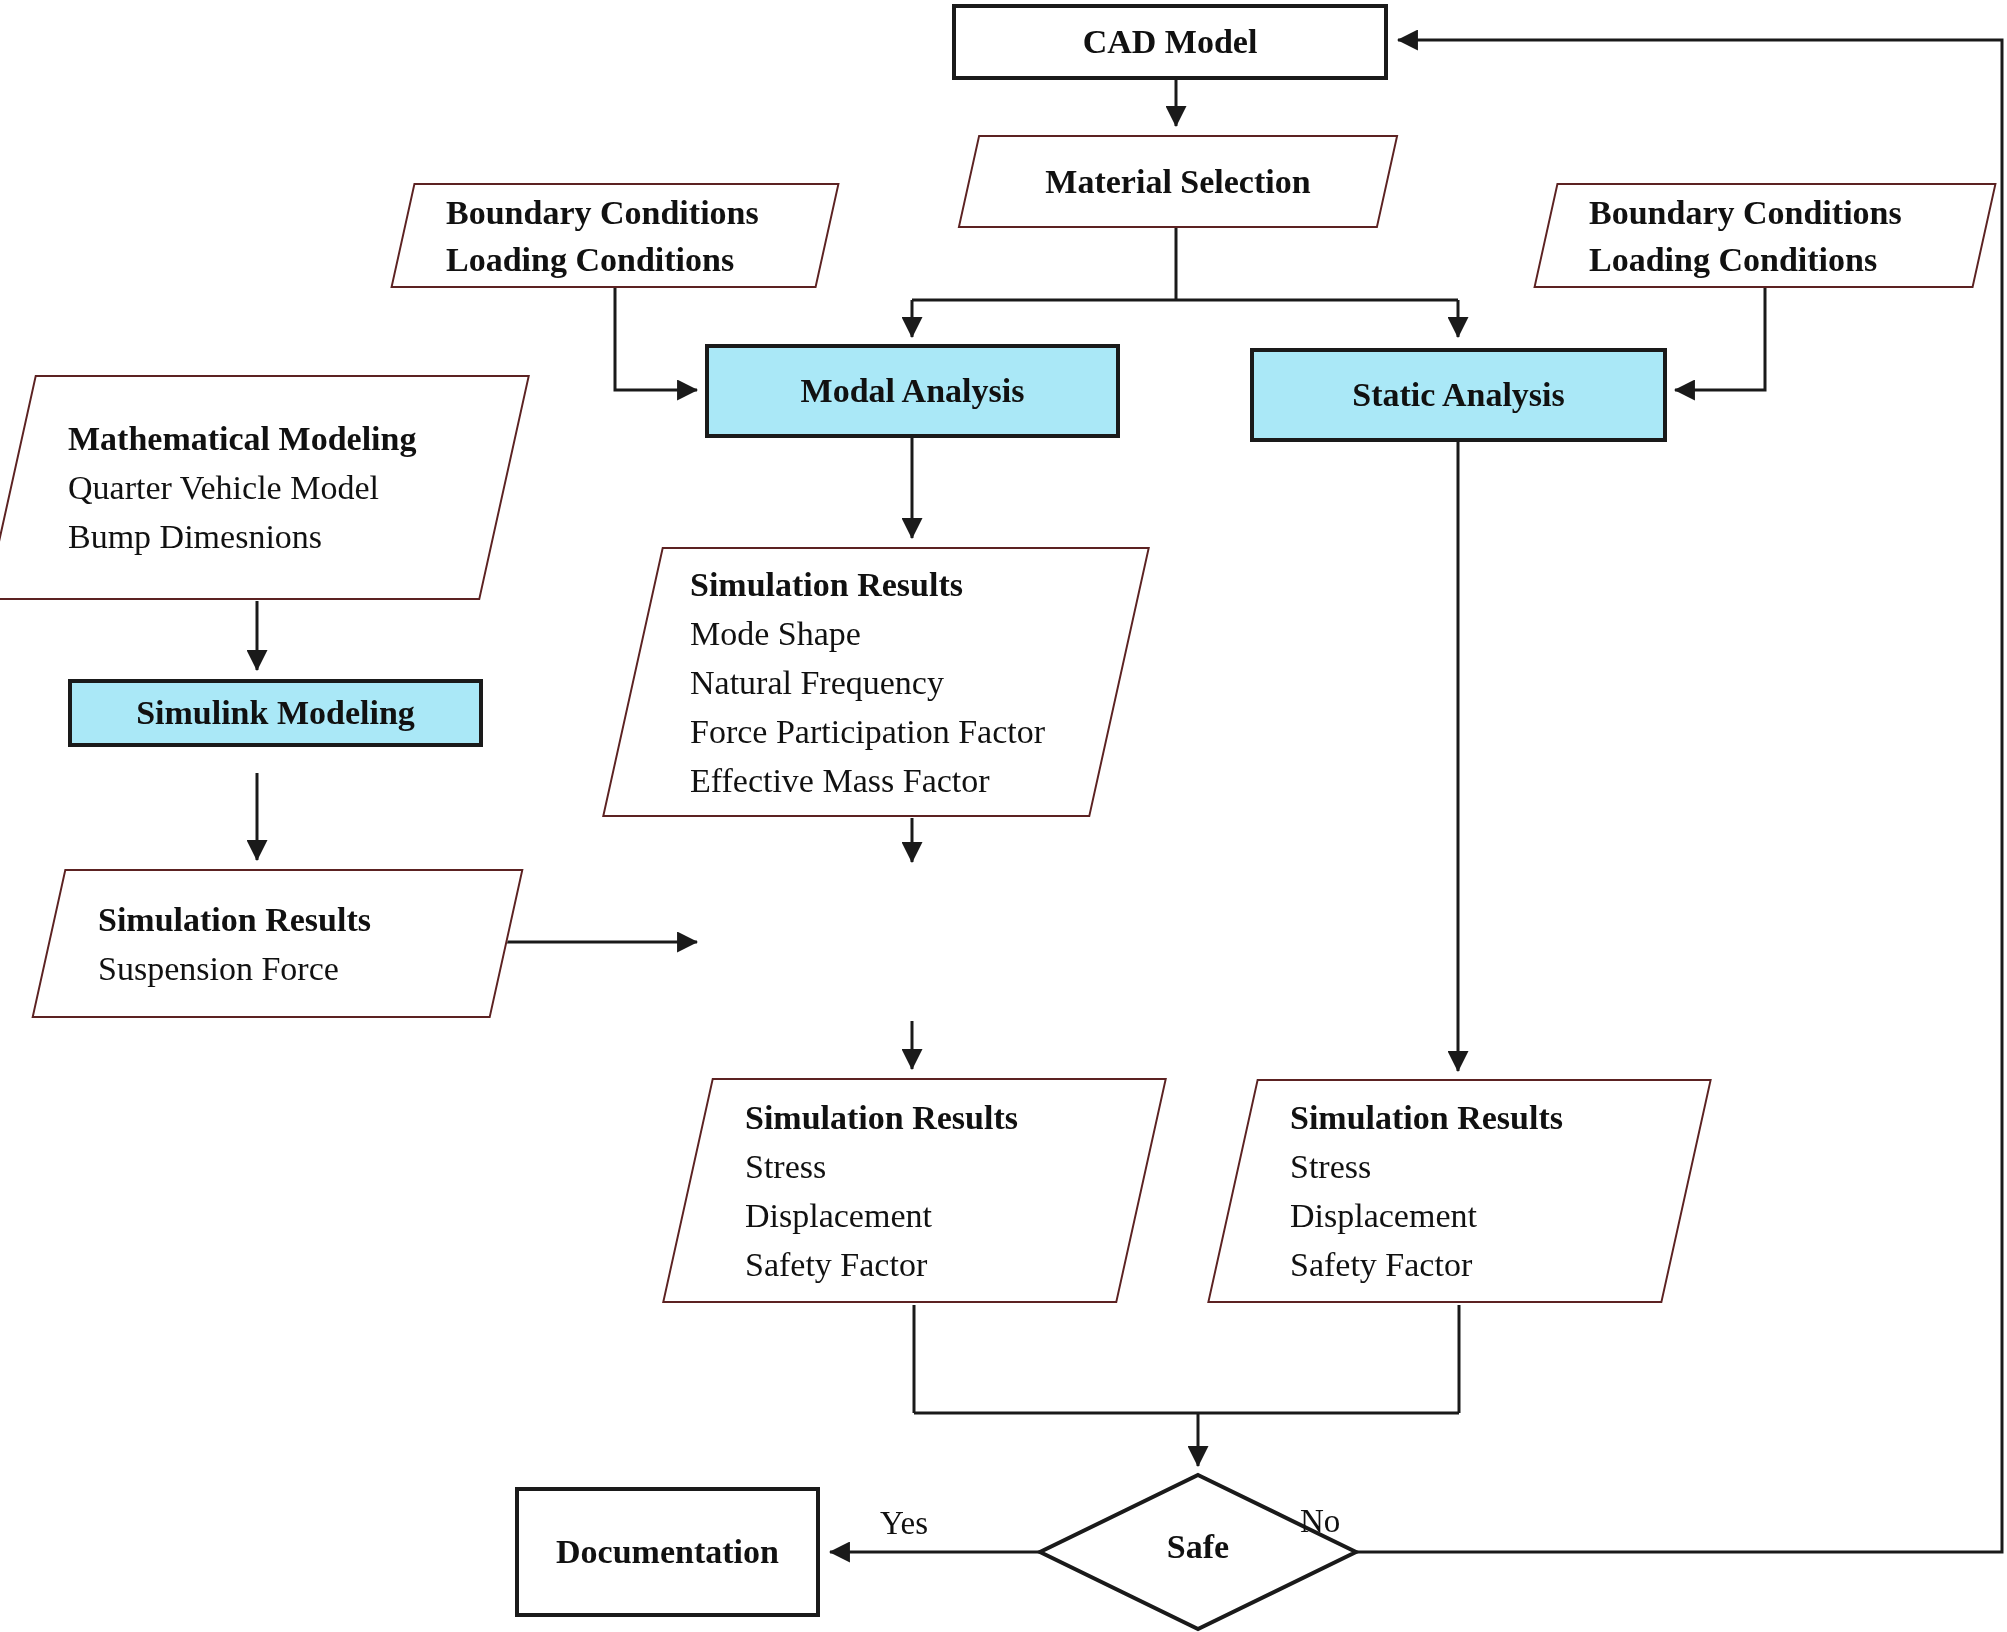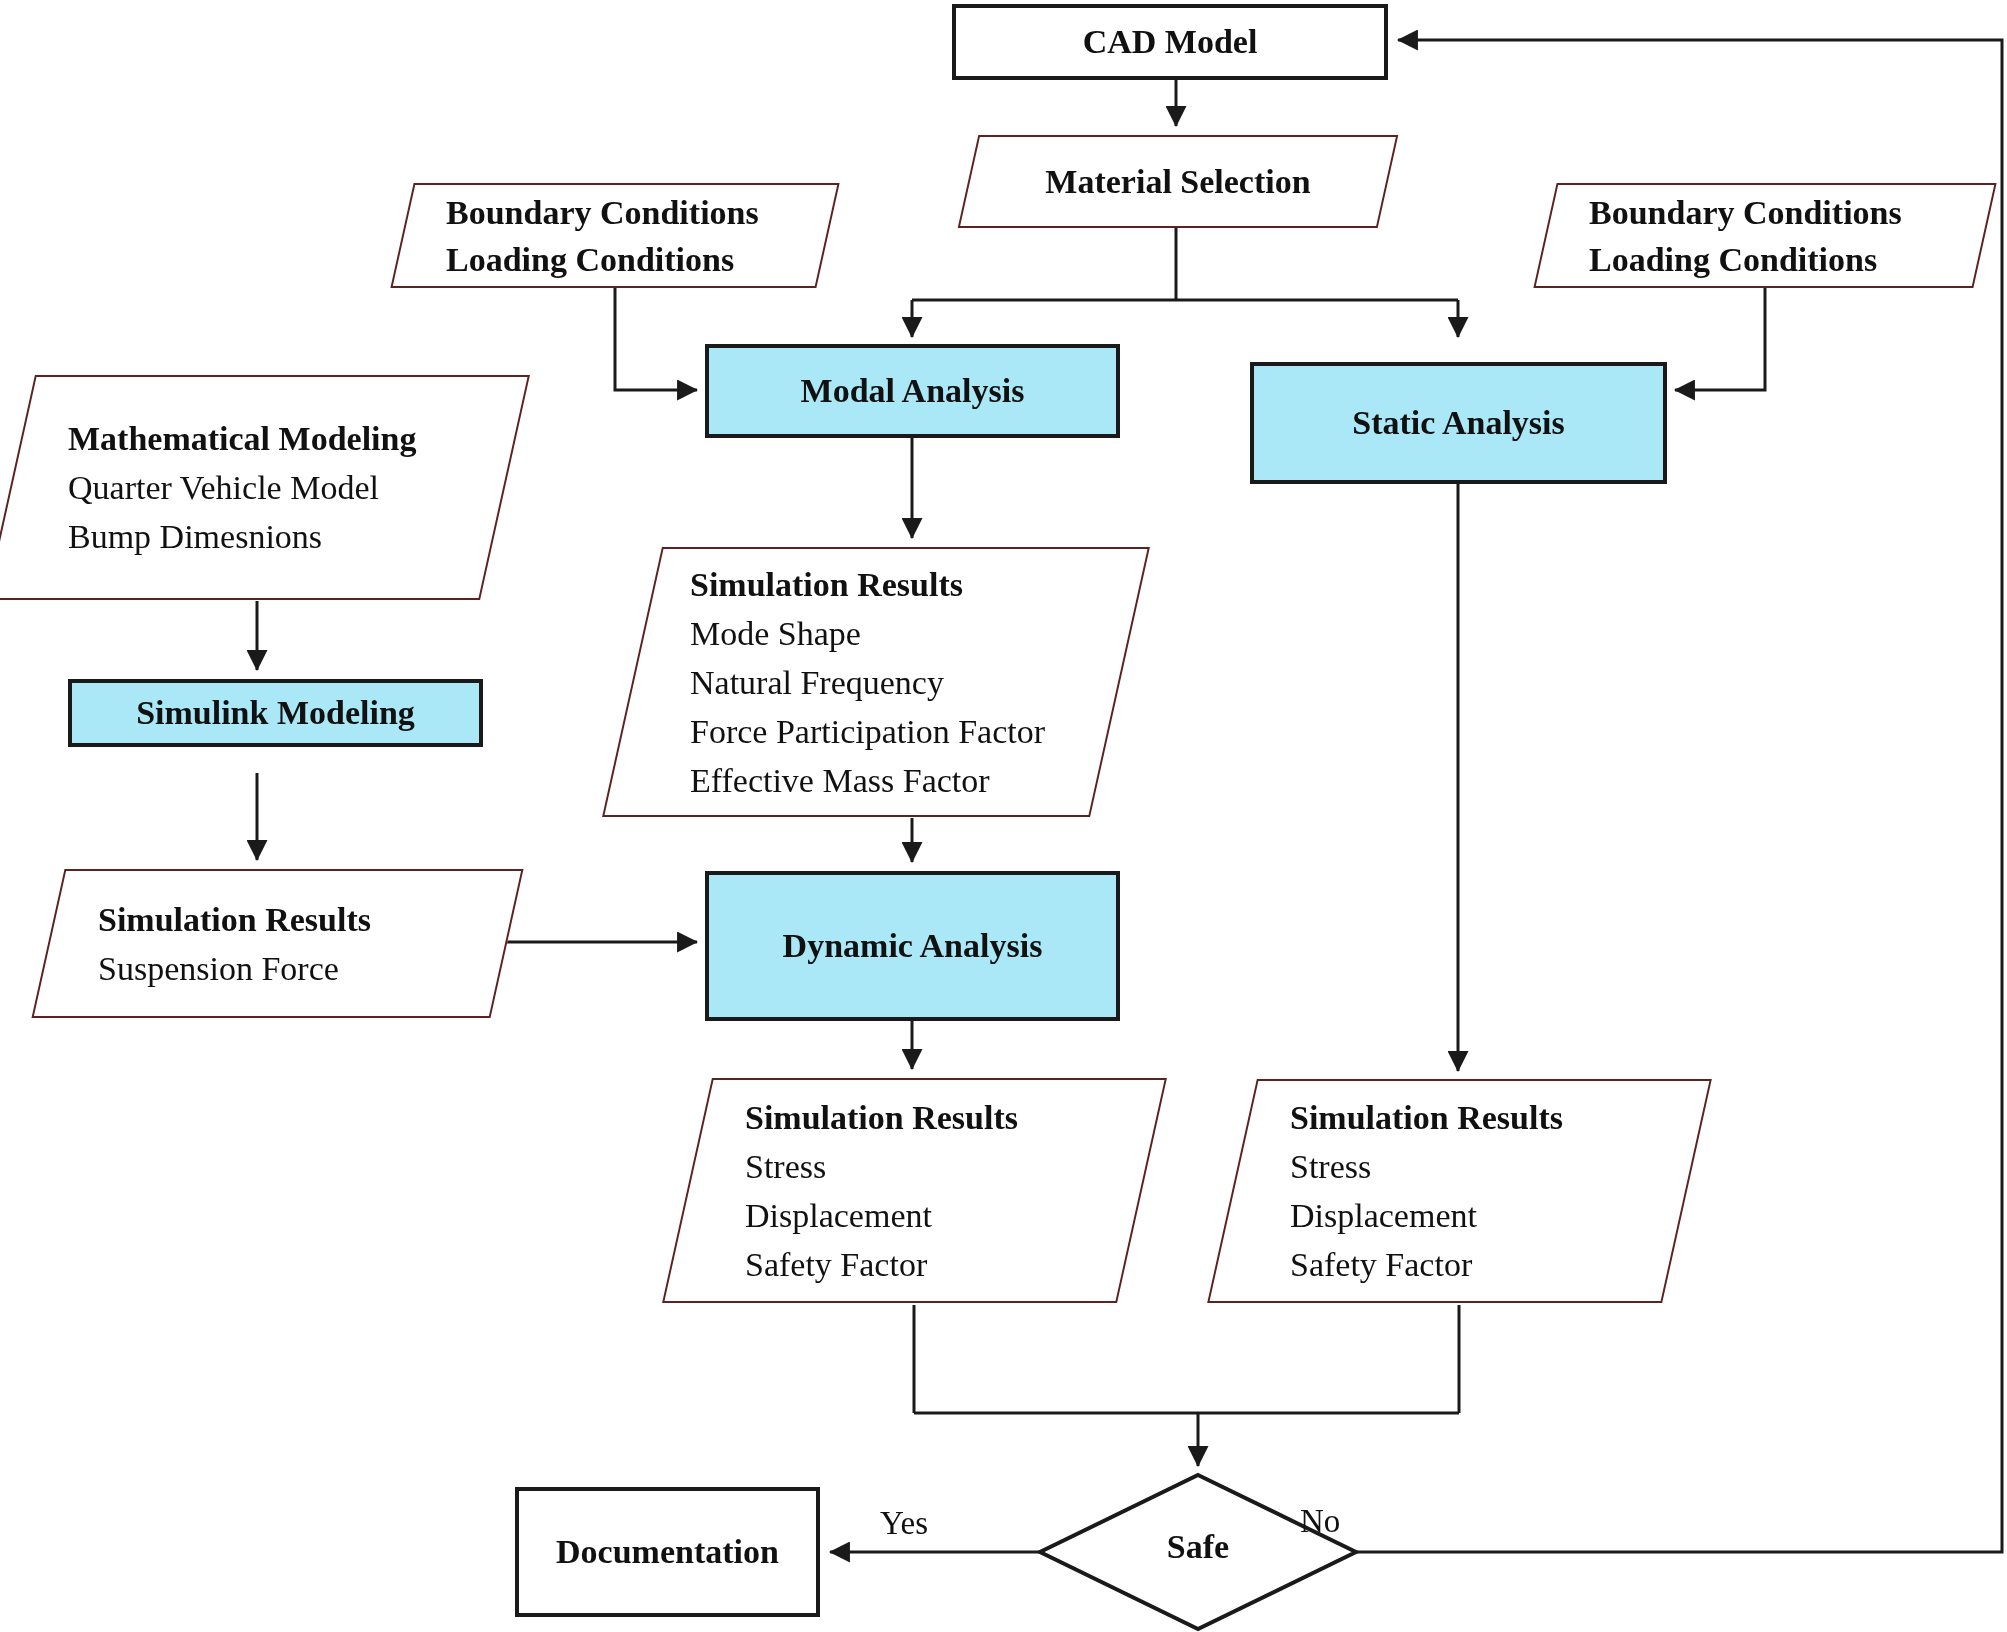--- a/index.html
+++ b/index.html
@@ -104,21 +104,21 @@
     <div class="para-content">
       <div class="io-title">Boundary Conditions</div>
       <div class="io-title">Loading Conditions</div>
     </div>
   </div>
 
   <div class="node rect process" style="left:705px;top:344px;width:415px;height:94px">
     <span class="lbl">Modal Analysis</span>
   </div>
 
-  <div class="node rect process" style="left:1250px;top:362px;width:417px;height:122px">
+  <div class="node rect process" style="left:1250px;top:348px;width:417px;height:94px">
     <span class="lbl">Static Analysis</span>
   </div>
 
   <div class="node para" style="left:10px;top:375px;width:495px;height:225px">
     <div class="para-bg"></div>
     <div class="para-content">
       <div class="io-title">Mathematical Modeling</div>
       <div class="io-item">Quarter Vehicle Model</div>
       <div class="io-item">Bump Dimesnions</div>
     </div>
@@ -140,23 +140,20 @@
   </div>
 
   <div class="node para" style="left:48px;top:869px;width:459px;height:149px">
     <div class="para-bg"></div>
     <div class="para-content" style="padding-left:50px">
       <div class="io-title">Simulation Results</div>
       <div class="io-item">Suspension Force</div>
     </div>
   </div>
 
-  <div class="node rect process" style="left:705px;top:871px;width:415px;height:150px">
-    <span class="lbl">Dynamic Analysis</span>
-  </div>
 
   <div class="node para" style="left:687px;top:1078px;width:455px;height:225px">
     <div class="para-bg"></div>
     <div class="para-content">
       <div class="io-title">Simulation Results</div>
       <div class="io-item">Stress</div>
       <div class="io-item">Displacement</div>
       <div class="io-item">Safety Factor</div>
     </div>
   </div>

